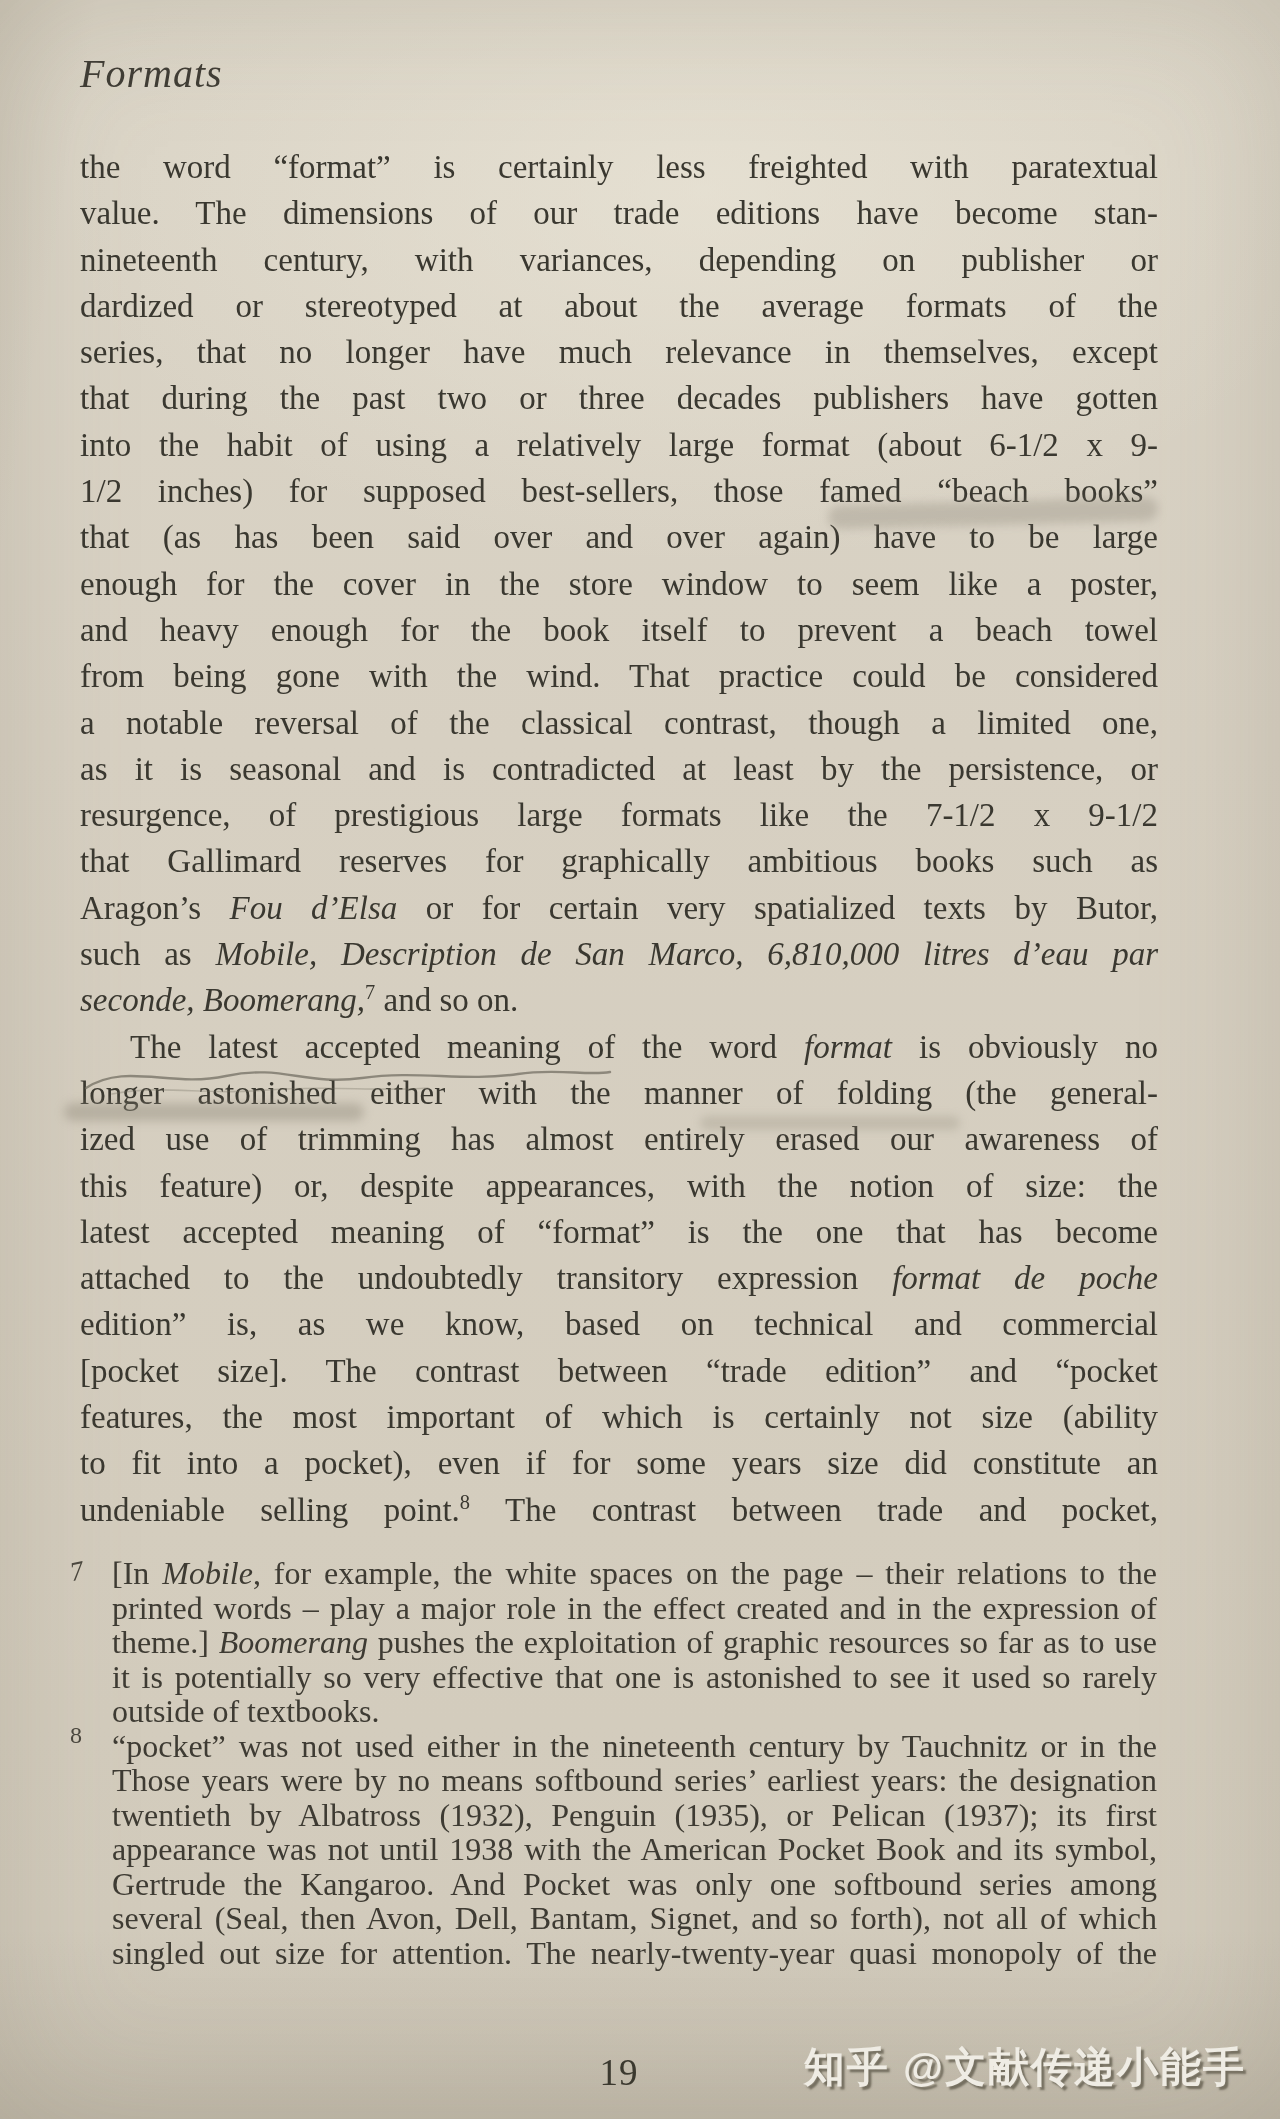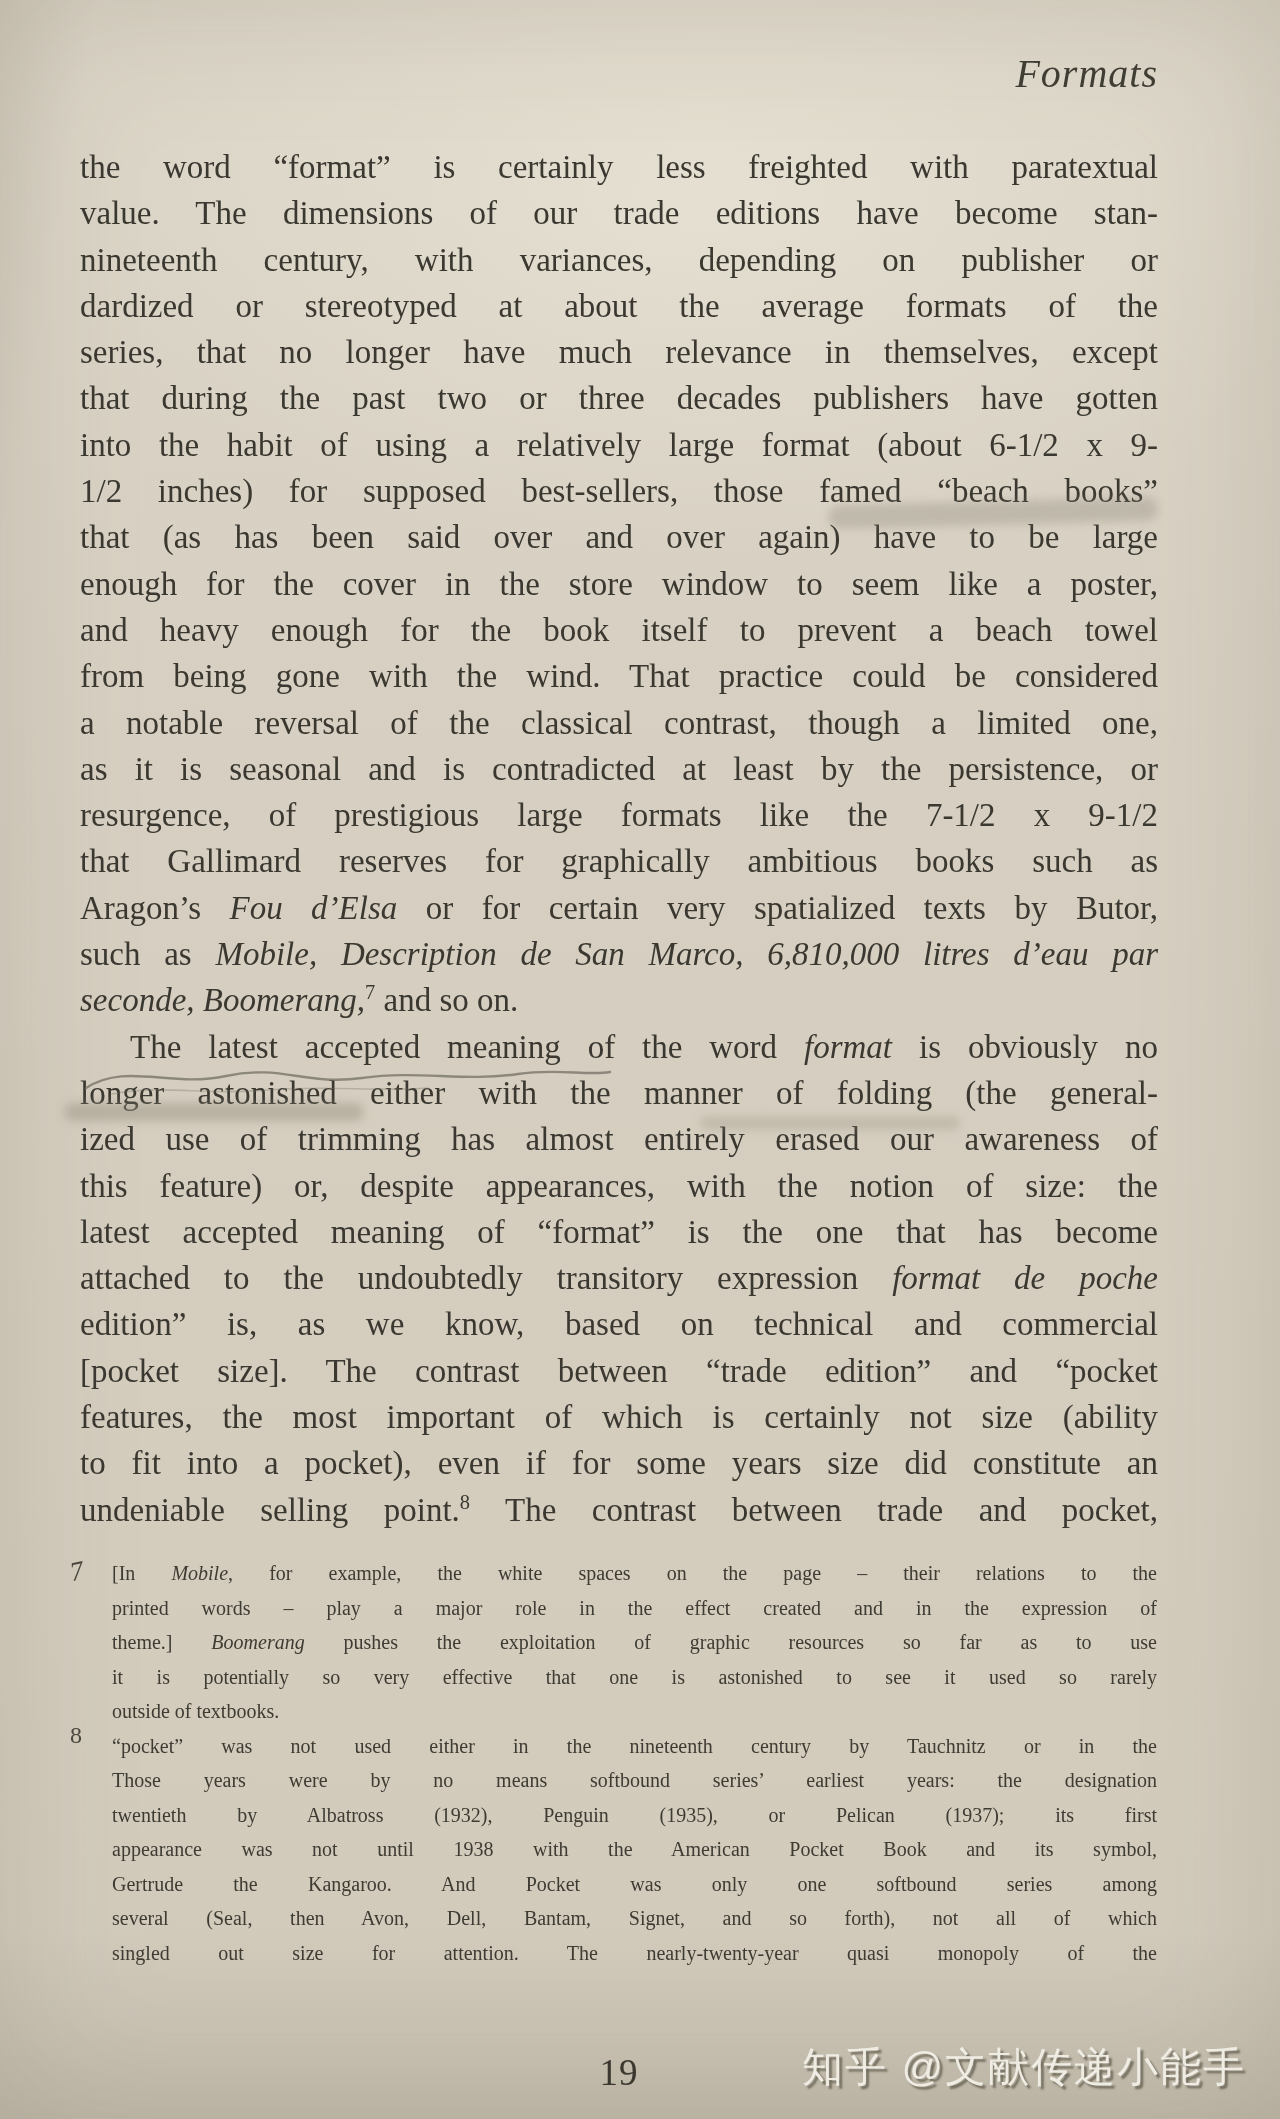--- a/index.html
+++ b/index.html
@@ -12,46 +12,47 @@
     position:relative;width:1280px;height:2119px;overflow:hidden;
     background:
       radial-gradient(ellipse 900px 520px at 55% 9%, rgba(238,233,219,0.55), rgba(238,233,219,0) 72%),
       linear-gradient(100deg, rgba(138,128,108,0.12) 0%, rgba(138,128,108,0) 6%),
       linear-gradient(0deg, rgba(124,116,98,0.18) 0%, rgba(124,116,98,0) 9%),
       linear-gradient(180deg,#dbd5c7 0%,#d7d0c2 35%,#d4cdbe 72%,#d1cabb 100%);
     box-shadow:inset 0 0 140px rgba(118,108,90,0.22);
   }
   .running-head{
     position:absolute;left:80px;top:50px;width:1078px;
-    text-align:right;font-style:italic;font-size:40px;color:#403d35;letter-spacing:1px;
+    text-align:left;font-style:italic;font-size:40px;color:#403d35;letter-spacing:1px;
   }
   .body-text{
     position:absolute;left:80px;top:144px;width:1078px;
     font-size:33px;line-height:46.3px;color:#3a3830;
   }
   .fn-block{position:absolute;left:0;top:1556px;width:1280px;}
   .footnote{position:relative;}
-  .fn-text{margin-left:112px;width:1045px;font-size:20px;line-height:34.5px;color:#3e3b33;}
+  .fn-text{margin-left:112px;width:1045px;font-size:32px;line-height:34.5px;color:#3e3b33;}
   .fn-marker{position:absolute;color:#4a473e;}
   .fn-7 .fn-marker{left:70px;top:0px;font-size:27px;font-style:italic;transform:rotate(-12deg);}
   .fn-8 .fn-marker{left:70px;top:-7px;font-size:24px;}
   .tline{text-align:justify;text-align-last:justify;}
   .tline.last{text-align-last:left;}
   .tline.indent{text-indent:50px;}
   .it{font-style:italic;}
   .sup{font-size:0.62em;vertical-align:super;line-height:0;}
   .page-number{
     position:absolute;left:80px;top:2051px;width:1078px;
     text-align:center;font-size:37px;color:#3b392f;letter-spacing:1px;
   }
   .watermark{
     position:absolute;top:2040px;right:34px;white-space:nowrap;
     font-family:"Liberation Sans","DejaVu Sans",sans-serif;
     font-size:41px;letter-spacing:2px;color:#efece4;
     text-shadow:3px 3px 2px rgba(98,92,78,0.8);
+    font-weight:bold;
   }
   .smudge{position:absolute;pointer-events:none;}
   .smudge-squiggle{left:78px;top:1052px;width:540px;height:52px;}
   .smudge-bar-1{left:64px;top:1103px;width:300px;height:18px;background:rgba(148,141,126,0.45);filter:blur(5px);border-radius:9px;}
   .smudge-bar-2{left:828px;top:501px;width:330px;height:24px;background:rgba(132,126,114,0.30);filter:blur(5px);border-radius:12px;transform:rotate(-1.5deg);}
   .smudge-bar-3{left:700px;top:1116px;width:260px;height:14px;background:rgba(148,141,126,0.30);filter:blur(4px);border-radius:7px;}
 </style>
 </head>
 <body>
 

